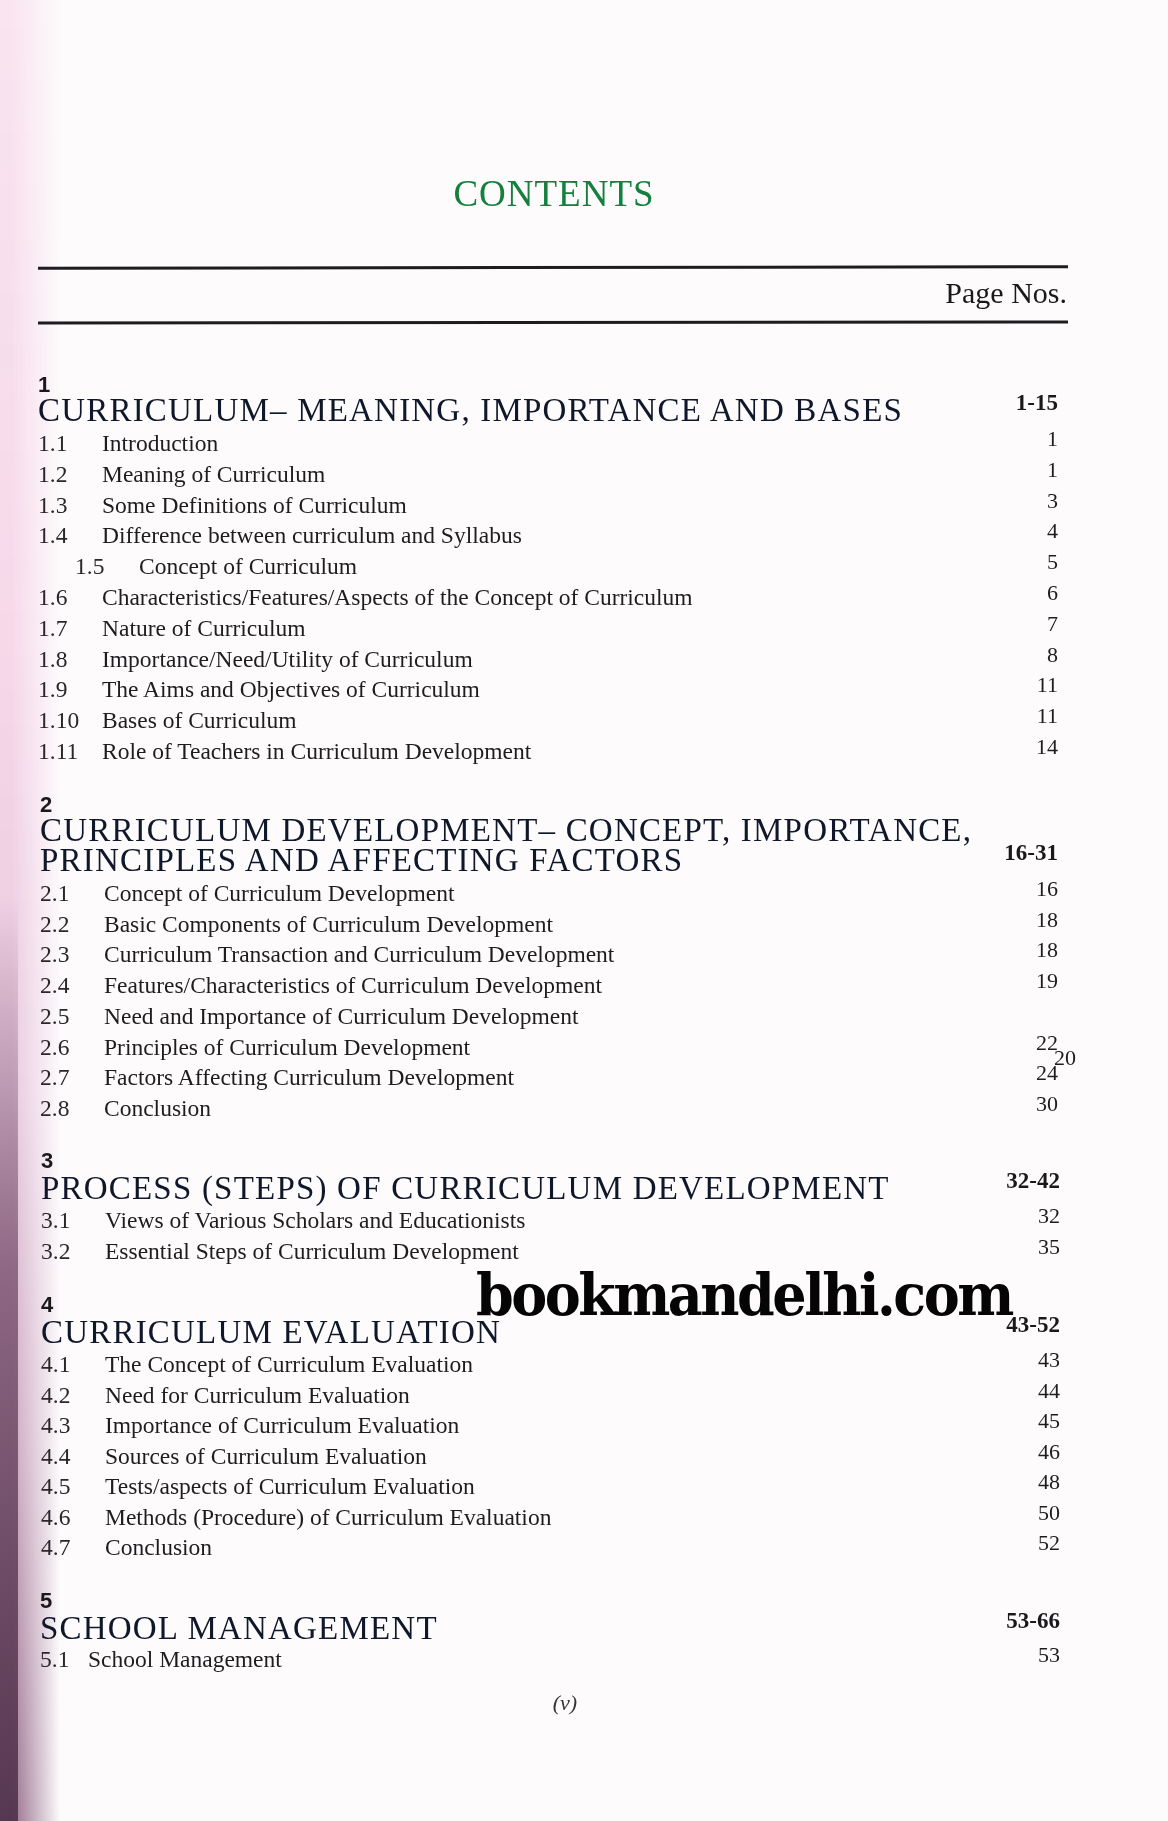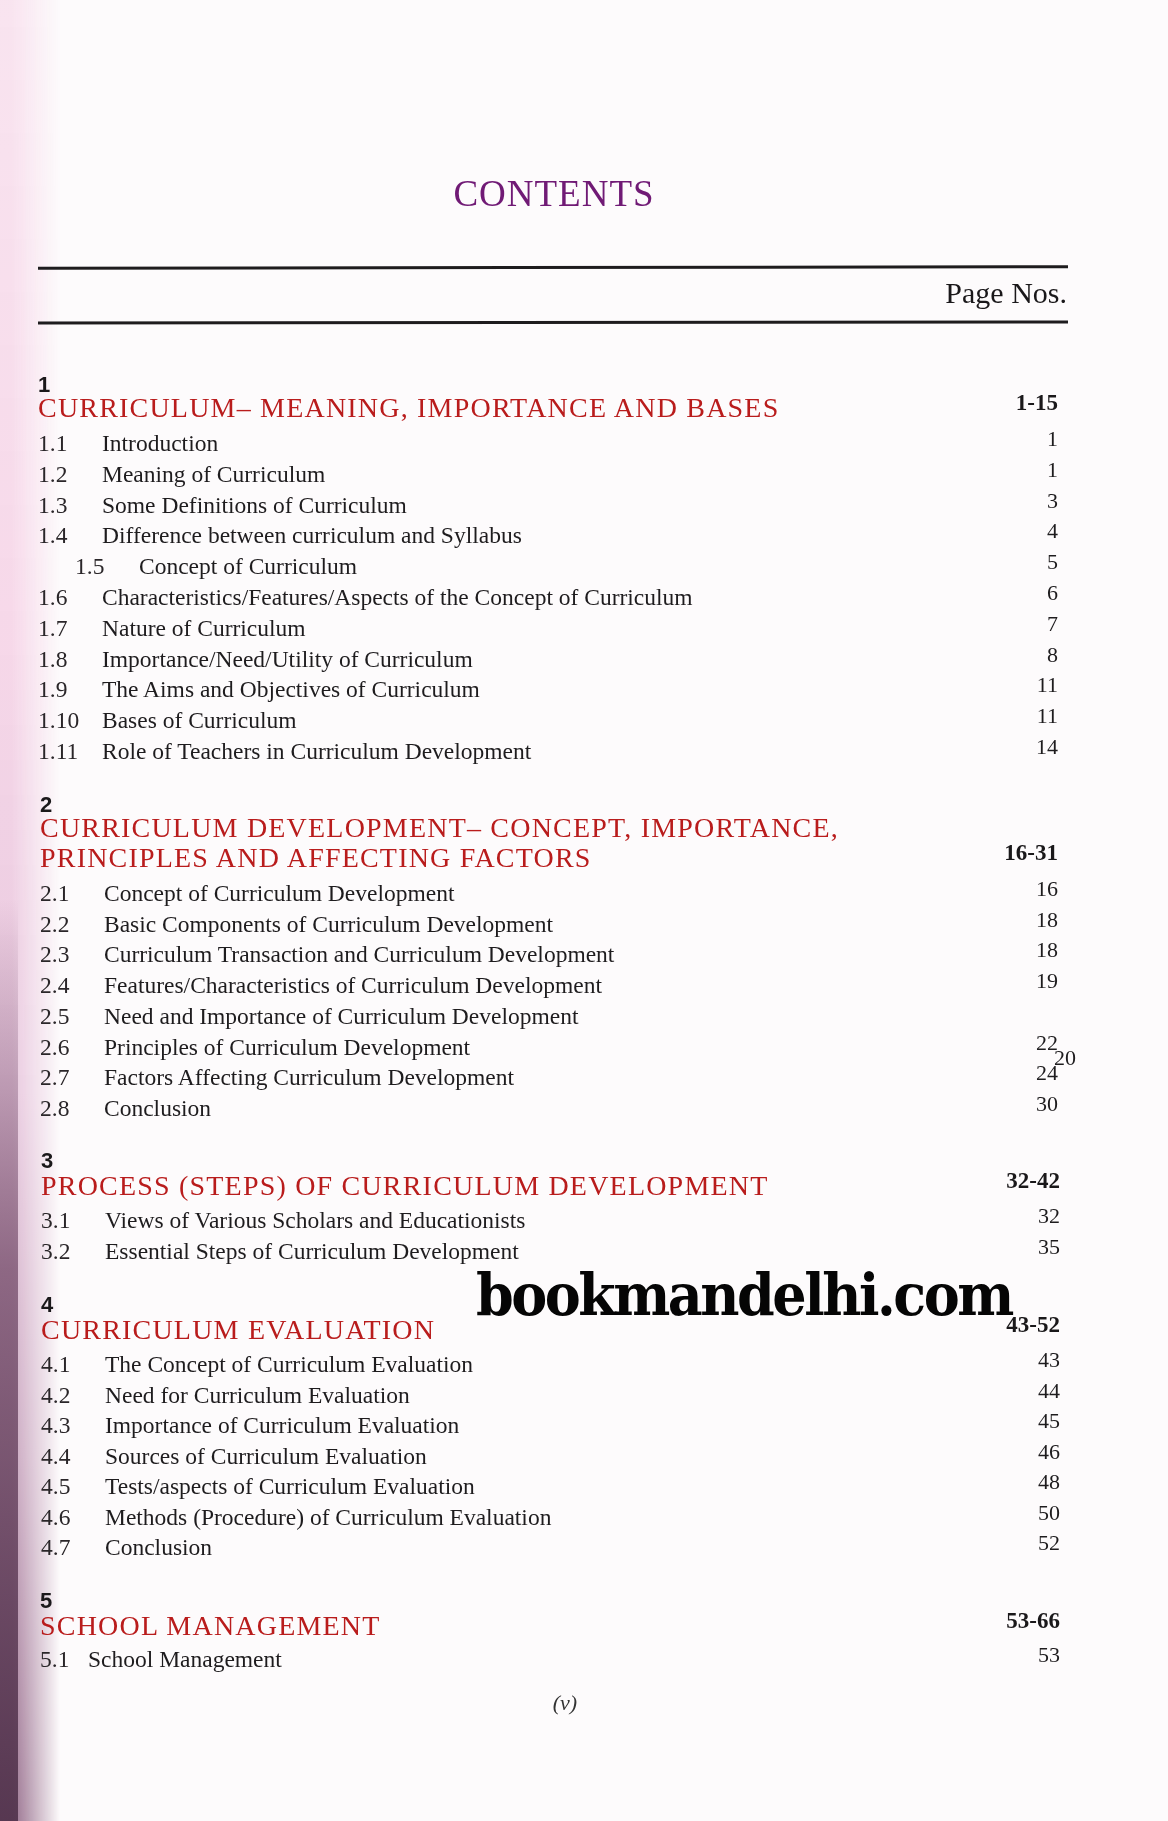--- a/index.html
+++ b/index.html
@@ -19,37 +19,37 @@
       rgba(150,110,140,1) 100%);
     -webkit-mask-image: linear-gradient(to right, #000 0%, #000 20%, rgba(0,0,0,0.5) 60%, transparent 100%);
             mask-image: linear-gradient(to right, #000 0%, #000 20%, rgba(0,0,0,0.5) 60%, transparent 100%);
   }
   .edge-dark {
     position:absolute; left:0; top:900px; width:18px; height:921px;
     background: linear-gradient(to bottom, rgba(120,80,110,0) 0%, rgba(110,70,100,0.7) 40%, rgba(80,50,75,0.9) 100%);
   }
   .title {
     position:absolute; top:172px; left:0; width:1108px; text-align:center;
-    font-size:37px; letter-spacing:1px; color:#701a75;
+    font-size:37px; letter-spacing:1px; color:#15803d;
   }
   .rule {
     position:absolute; left:38px; width:1030px; height:3px; background:#1e1c1e;
   }
   .rule.r1 { top:266px; transform:rotate(-0.08deg); }
   .rule.r2 { top:321px; transform:rotate(-0.05deg); }
   .pagenos {
     position:absolute; top:276px; right:101px; font-size:30px; color:#1a181a;
   }
   .toc { position:absolute; left:0; top:0; width:1168px; }
   .chap-num {
     position:absolute; font-family:"Liberation Sans", "DejaVu Sans", sans-serif;
     font-weight:bold; font-size:22px; color:#1a181a;
   }
   .chap-head {
-    position:absolute; font-size:28px; letter-spacing:1.2px; color:#b91c1c; white-space:nowrap;
+    position:absolute; font-size:33px; letter-spacing:1.2px; color:#0f172a; white-space:nowrap;
   }
   .chap-pages {
     position:absolute; font-size:23px; font-weight:bold; text-align:right; width:120px; color:#1a181a;
   }
   .row {
     position:absolute; height:30px; font-size:23.5px; white-space:nowrap; color:#1e1c1e;
   }
   .row .num { display:inline-block; width:64px; color:#2a2629; }
   .row .num.narrow { width:48px; }
   .page {

